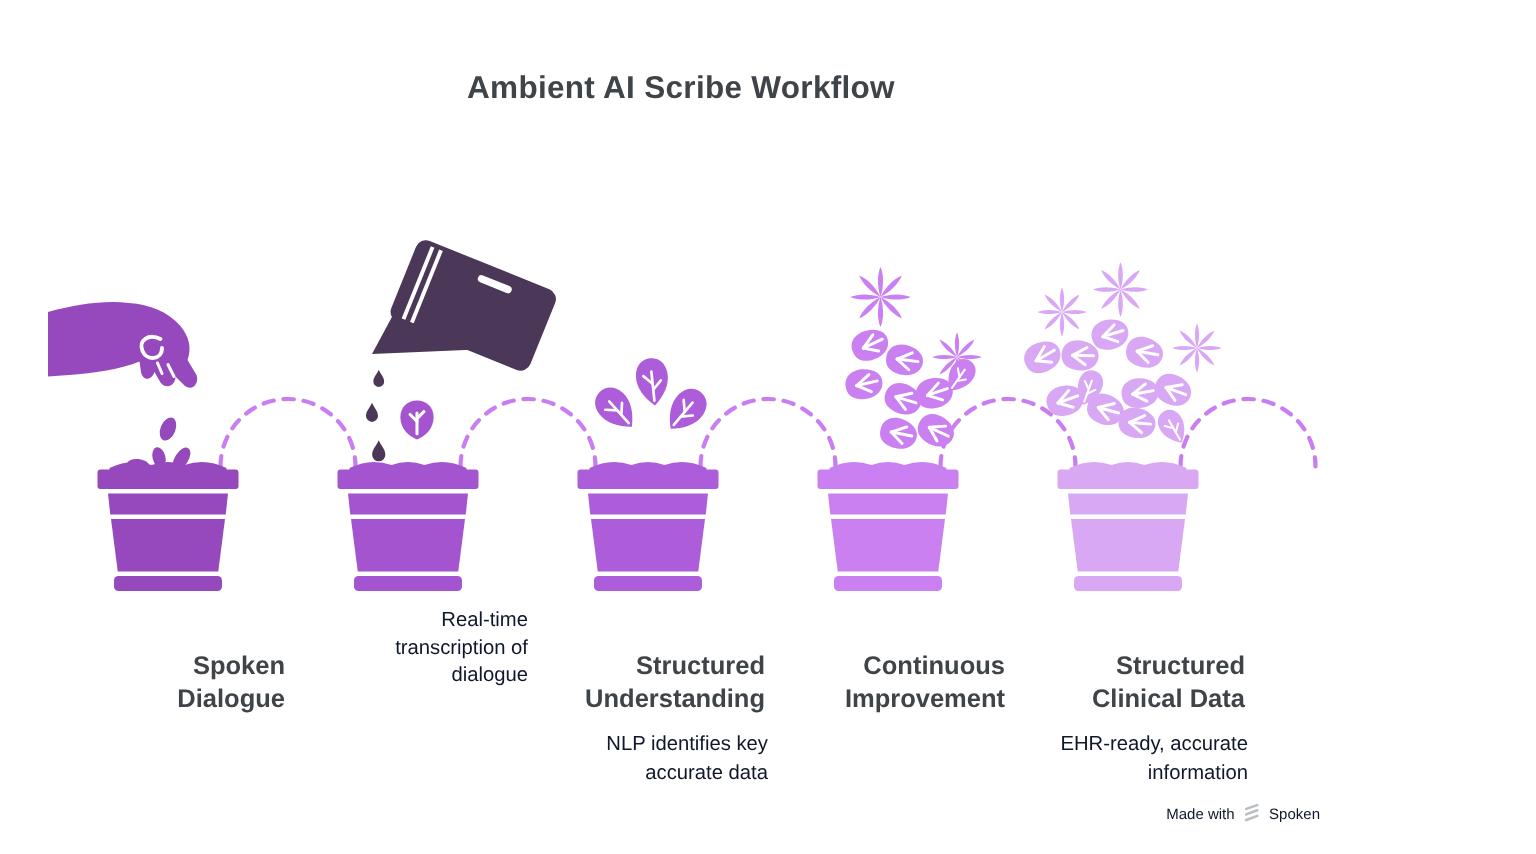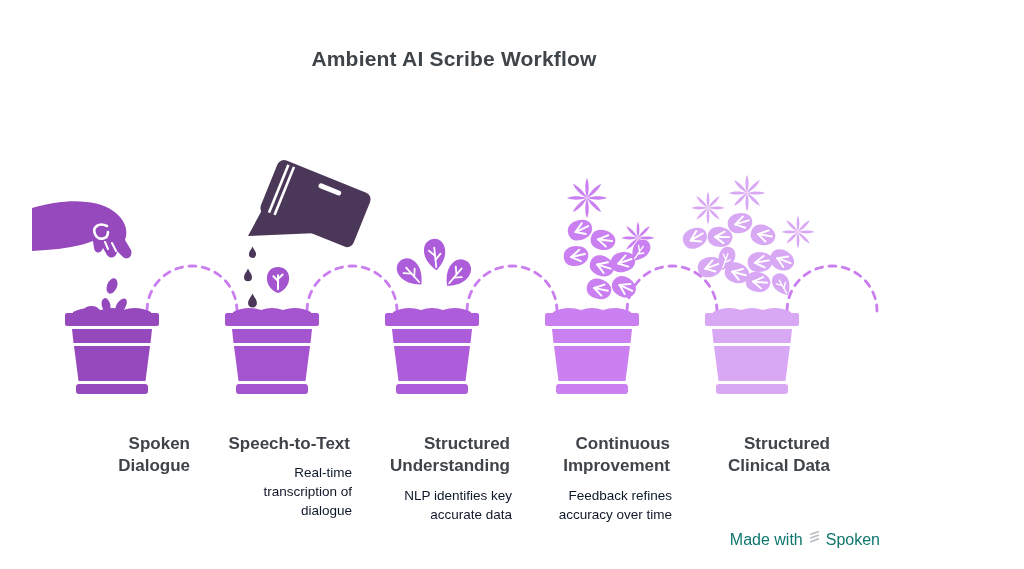--- a/index.html
+++ b/index.html
@@ -19,21 +19,21 @@
   .stage h2 {
     margin:38px 2px 0; font-size:17px; font-weight:700; color:#3F4449;
     line-height:1.32; white-space:pre-line;
   }
   .stage p {
     margin:9px 0 0; font-size:13.5px; font-weight:400; color:#0f172a;
     line-height:1.38; white-space:pre-line;
   }
   .footer {
     position:absolute; right:28px; bottom:20px; display:flex;
-    align-items:flex-start; gap:5px; font-size:16px; color:#0f766e;
+    align-items:flex-end; gap:5px; font-size:10px; color:#0f172a;
     text-decoration:none; cursor:pointer;
   }
 </style>
 </head>
 <body>
 
 <svg width="0" height="0" style="position:absolute" aria-hidden="true">
   <defs>
     <symbol id="pot" viewBox="0 0 110 92" overflow="visible">
       <path d="M16,10 Q30,3 44,8 Q55,4 66,8 Q80,3 94,10 L94,13 L16,13 Z"></path>
@@ -130,21 +130,20 @@
           <path d="M56,96 L70,70 L126,93 Z"></path>
           <use href="#drop" x="56" y="106" width="9" height="12.6"></use>
           <use href="#drop" x="51" y="128" width="10" height="14"></use>
           <use href="#drop" x="55" y="153" width="11" height="15.4"></use>
         </g>
         <g fill="#A354CE">
           <use href="#sproutball" x="74" y="126" width="24" height="28"></use>
           <use href="#pot" x="25" y="162" width="110" height="92"></use>
         </g>
       </svg>
-      <h2>Speech-to-Text</h2>
       <p>Real-time
 transcription of
 dialogue</p>
     </div>
 
     <div class="stage">
       <svg class="art" viewBox="0 0 160 255">
         <g fill="#AD5CDA">
           <g transform="translate(46,116) rotate(-42 13 17)">
               <use href="#leaf" width="26" height="34"></use>
@@ -196,22 +195,20 @@
               <use href="#bud" width="30" height="23"></use>
             </g>
           <g transform="translate(118,98) rotate(35 10 13)">
               <use href="#leaf" width="20" height="26"></use>
             </g>
           <use href="#pot" x="25" y="162" width="110" height="92"></use>
         </g>
       </svg>
       <h2>Continuous
 Improvement</h2>
-      <p>Feedback refines
-accuracy over time</p>
     </div>
 
     <div class="stage">
       <svg class="art" viewBox="0 0 160 255">
         <g fill="#D9A8F5">
           <g transform="translate(18,50)">
               <use href="#flower" width="36" height="36"></use>
             </g>
           <g transform="translate(55,33)">
               <use href="#flower" width="40" height="40"></use>
@@ -250,20 +247,22 @@
               <use href="#leaf" width="20" height="26"></use>
             </g>
           <g transform="translate(100,132) rotate(-30 10 13)">
               <use href="#leaf" width="20" height="26"></use>
             </g>
           <use href="#pot" x="25" y="162" width="110" height="92"></use>
         </g>
       </svg>
       <h2>Structured
 Clinical Data</h2>
+      <p>EHR-ready, accurate
+information</p>
     </div>
 
   </div>
 
   <div class="footer">
     <span>Made with</span>
     <svg width="13" height="13" viewBox="0 0 14 14">
       <g fill="none" stroke-width="1.8" stroke-linecap="round" stroke="#B9BEC4">
         <path d="M3,11.5 L11,8.5"></path>
         <path d="M3,7.5 L11,4.5"></path>

